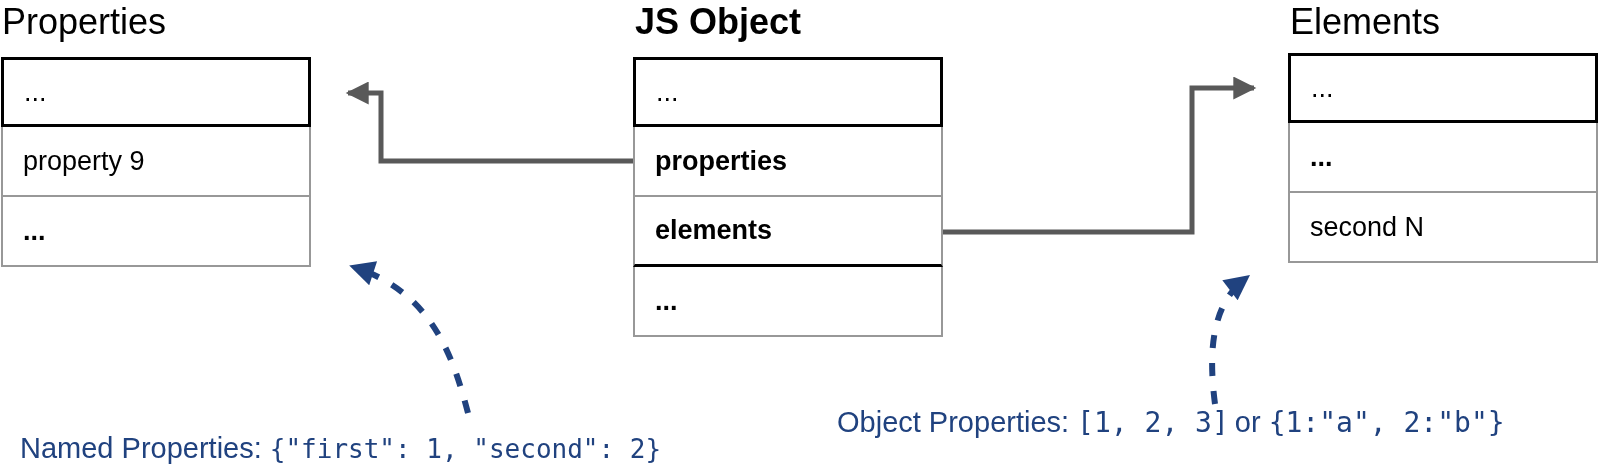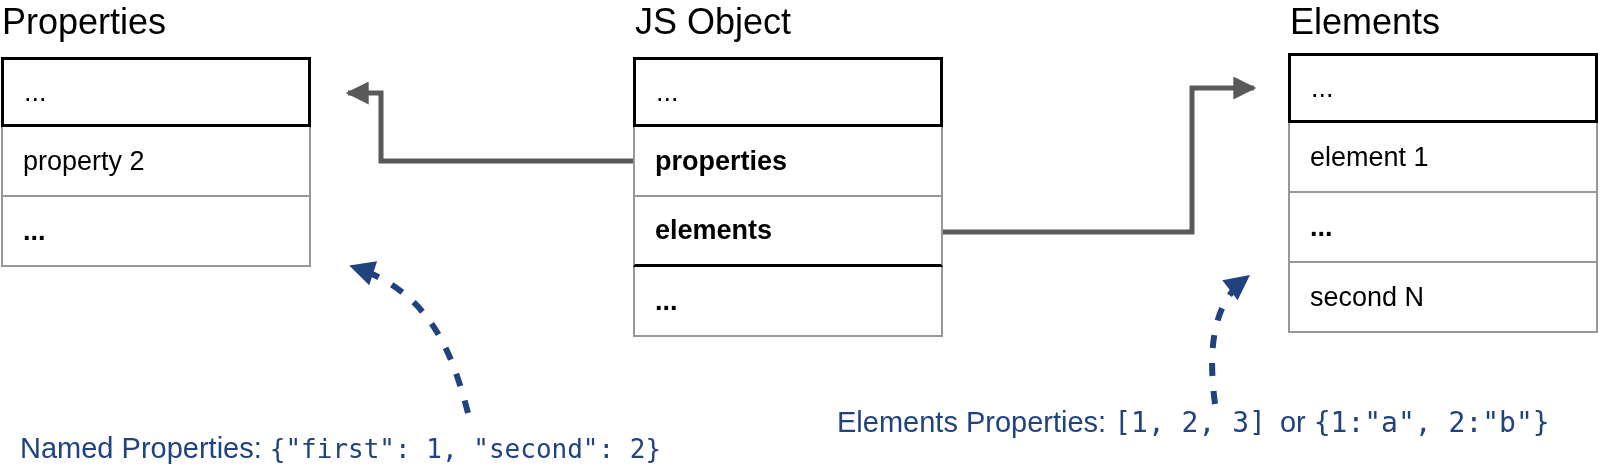--- a/index.html
+++ b/index.html
@@ -4,21 +4,21 @@
 <style>
   html,body{margin:0;padding:0;}
   body{
     width:1600px;height:467px;position:relative;background:#ffffff;
     font-family:"Liberation Sans",sans-serif;overflow:hidden;
   }
   .heading{
     position:absolute;top:2px;font-size:36px;line-height:40px;color:#000;
     white-space:nowrap;
   }
-  .heading.bold{font-weight:normal;}
+  .heading.bold{font-weight:bold;}
   #heading-properties{left:2px;}
   #heading-js-object{left:635px;}
   #heading-elements{left:1290px;}
 
   .tbl{position:absolute;width:310px;}
   #properties-table{left:1px;top:57px;}
   #js-object-table{left:633px;top:57px;}
   #elements-table{left:1288px;top:53px;}
 
   .row{
@@ -39,35 +39,35 @@
     white-space:nowrap;
   }
   #annotation-named{left:20px;top:430px;}
   #annotation-indexed{left:837px;top:404px;}
   .ann .code{
     font-family:"DejaVu Sans Mono","Liberation Mono",monospace;
     margin-left:8px;
   }
   #annotation-named .code{font-size:26px;}
   #annotation-indexed .code{font-size:28px;}
-  #annotation-indexed .connector{margin-left:14px;}
+  #annotation-indexed .connector{margin-left:6px;}
 </style>
 </head>
 <body>
 
 <div class="heading" id="heading-properties">Properties</div>
 <div class="heading bold" id="heading-js-object">JS Object</div>
 <div class="heading" id="heading-elements">Elements</div>
 
 <div class="tbl" id="properties-table">
   <div class="row first">
     <span class="cell">...</span>
   </div>
   <div class="row">
-    <span class="cell">property 2</span>
+    <span class="cell">property 9</span>
   </div>
   <div class="row">
     <span class="cell bold">...</span>
   </div>
 </div>
 
 <div class="tbl" id="js-object-table">
   <div class="row first">
     <span class="cell">...</span>
   </div>
@@ -78,23 +78,20 @@
     <span class="cell bold">elements</span>
   </div>
   <div class="row">
     <span class="cell bold">...</span>
   </div>
 </div>
 
 <div class="tbl" id="elements-table">
   <div class="row first">
     <span class="cell">...</span>
-  </div>
-  <div class="row">
-    <span class="cell">element 1</span>
   </div>
   <div class="row">
     <span class="cell bold">...</span>
   </div>
   <div class="row">
     <span class="cell">second N</span>
   </div>
 </div>
 
 <svg id="arrow-layer" width="1600" height="467" viewBox="0 0 1600 467">
@@ -110,14 +107,14 @@
   <polyline points="943,232 1192,232 1192,88 1254,88" fill="none" stroke="#595959" stroke-width="5" marker-end="url(#arrow-gray)"></polyline>
   <path d="M 468,413 C 452,352 430,292 354,267" fill="none" stroke="#20427F" stroke-width="6" stroke-dasharray="13 15" marker-end="url(#arrow-blue)"></path>
   <path d="M 1215,404 C 1208,350 1212,304 1246,278" fill="none" stroke="#20427F" stroke-width="6" stroke-dasharray="13 15" marker-end="url(#arrow-blue)"></path>
 </svg>
 
 <div class="ann" id="annotation-named">
   <span>Named Properties:</span><span class="code">{"first": 1, "second": 2}</span>
 </div>
 
 <div class="ann" id="annotation-indexed">
-  <span>Elements Properties:</span><span class="code">[1, 2, 3]</span><span class="connector">or</span><span class="code">{1:"a", 2:"b"}</span>
+  <span>Object Properties:</span><span class="code">[1, 2, 3]</span><span class="connector">or</span><span class="code">{1:"a", 2:"b"}</span>
 </div>
 
 </body></html>

